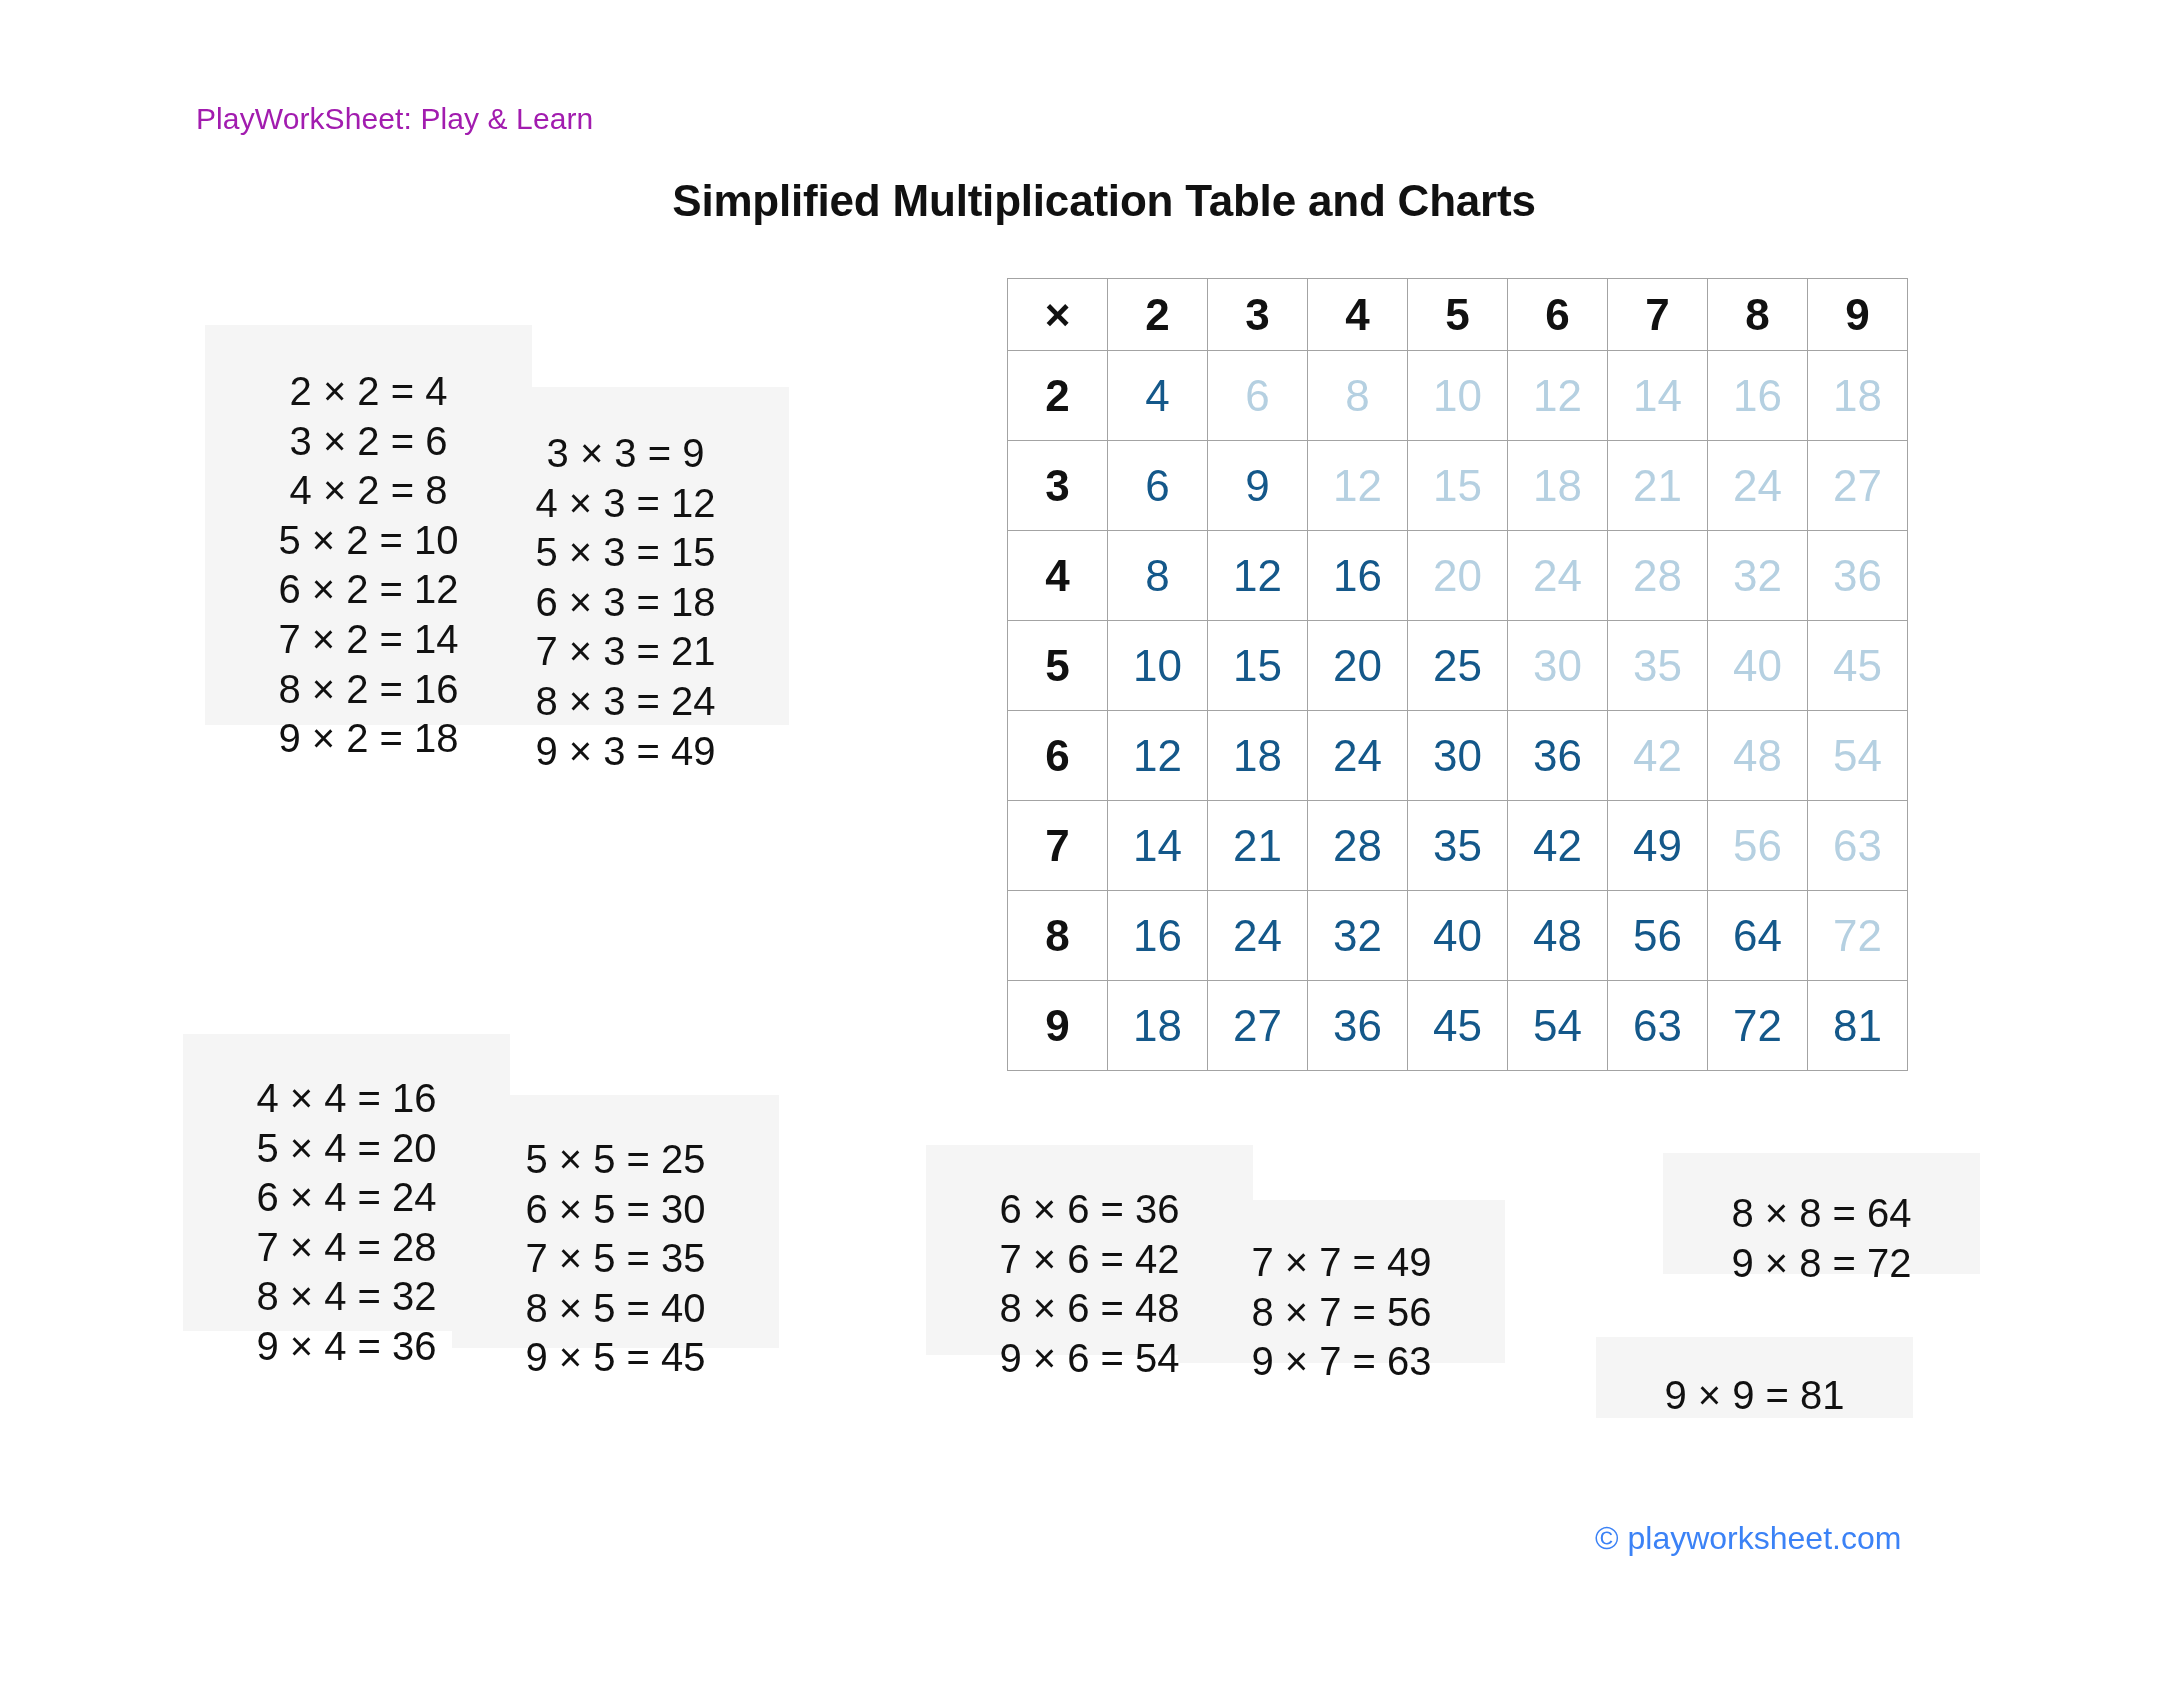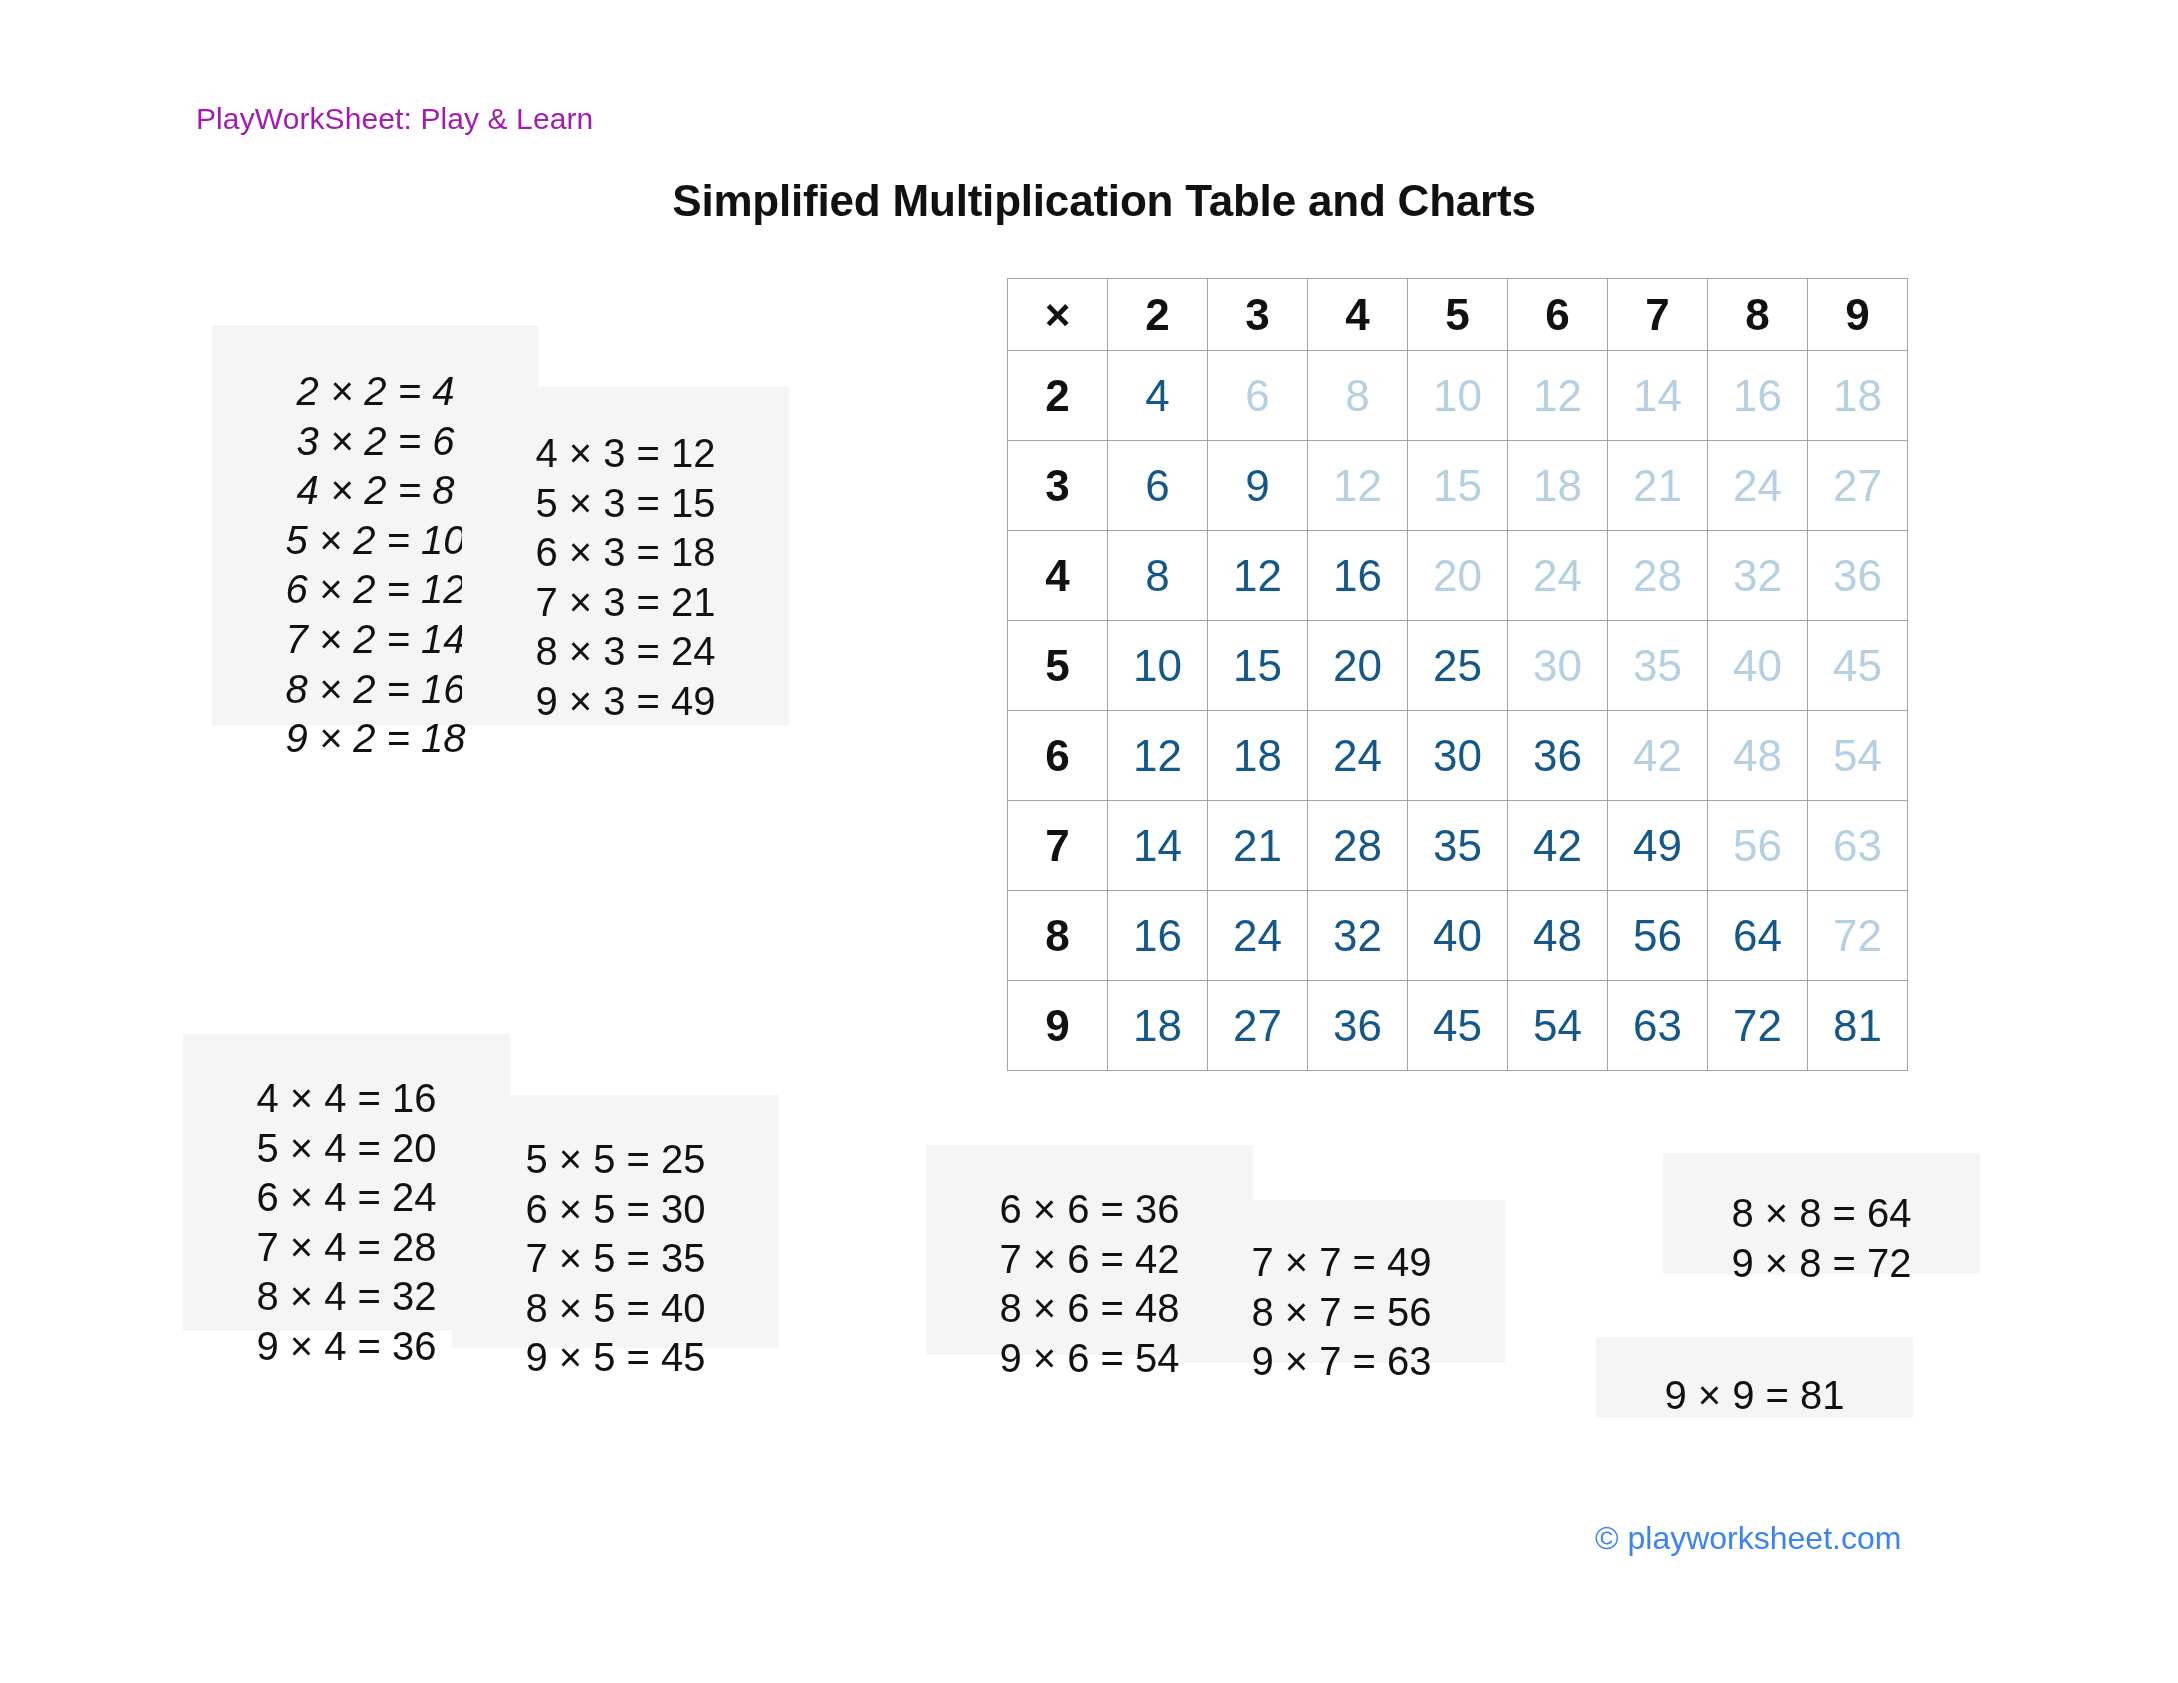--- a/index.html
+++ b/index.html
@@ -100,21 +100,21 @@
   }
   .fact-line {
     font-size: 40px;
     color: #111111;
     white-space: nowrap;
     line-height: 1.24;
     text-align: center;
   }
 
   
-  #box-2 { left: 212px;  top: 325px;  width: 327px; height: 396px; padding-top: 42px; font-style: italic; }
+  #box-2 { left: 205px;  top: 325px;  width: 327px; height: 396px; padding-top: 42px; }
   #box-3 { left: 462px;  top: 387px;  width: 327px; height: 334px; padding-top: 42px; }
   #box-4 { left: 183px;  top: 1034px; width: 327px; height: 293px; padding-top: 40px; }
   #box-5 { left: 452px;  top: 1095px; width: 327px; height: 249px; padding-top: 40px; }
   #box-6 { left: 926px;  top: 1145px; width: 327px; height: 206px; padding-top: 40px; }
   #box-7 { left: 1178px; top: 1200px; width: 327px; height: 158px; padding-top: 38px; }
   #box-8 { left: 1663px; top: 1153px; width: 317px; height: 119px; padding-top: 36px; }
   #box-9 { left: 1596px; top: 1337px; width: 317px; height: 79px;  padding-top: 34px; }
 
   
   #box-2 { height: 400px; }
@@ -243,20 +243,21 @@
     <div class="fact-line">2 × 2 = 4</div>
     <div class="fact-line">3 × 2 = 6</div>
     <div class="fact-line">4 × 2 = 8</div>
     <div class="fact-line">5 × 2 = 10</div>
     <div class="fact-line">6 × 2 = 12</div>
     <div class="fact-line">7 × 2 = 14</div>
     <div class="fact-line">8 × 2 = 16</div>
     <div class="fact-line">9 × 2 = 18</div>
   </div>
 <div class="fact-box" id="box-3">
+    <div class="fact-line">3 × 3 = 9</div>
     <div class="fact-line">4 × 3 = 12</div>
     <div class="fact-line">5 × 3 = 15</div>
     <div class="fact-line">6 × 3 = 18</div>
     <div class="fact-line">7 × 3 = 21</div>
     <div class="fact-line">8 × 3 = 24</div>
     <div class="fact-line">9 × 3 = 49</div>
   </div>
 <div class="fact-box" id="box-4">
     <div class="fact-line">4 × 4 = 16</div>
     <div class="fact-line">5 × 4 = 20</div>

